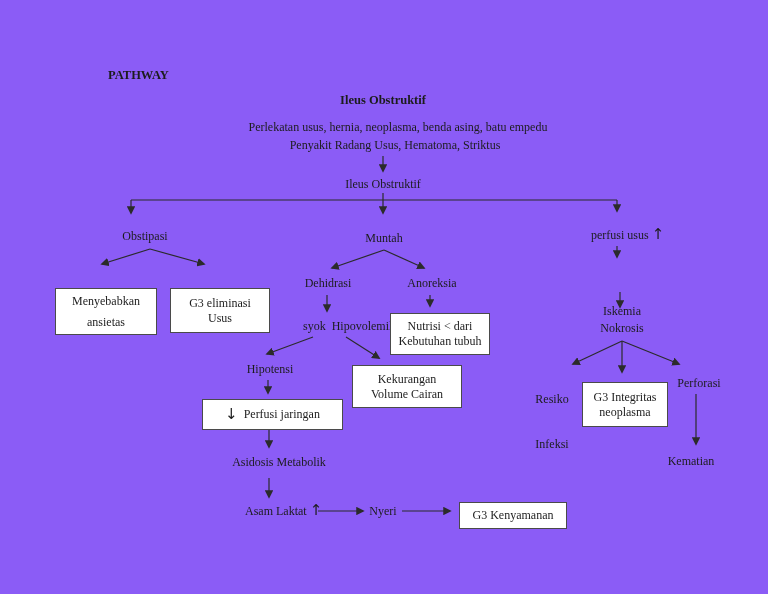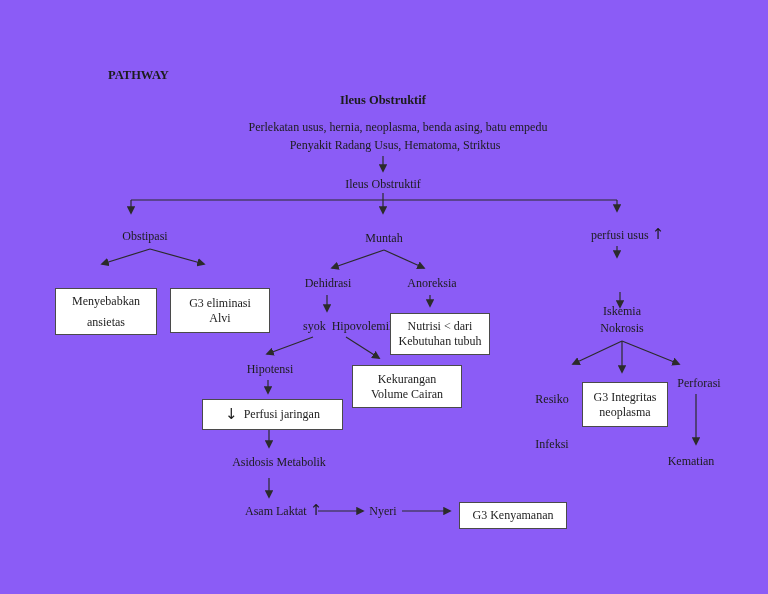--- a/index.html
+++ b/index.html
@@ -123,21 +123,21 @@
     <span class="arrow-glyph">↑</span>
   </div>
 
   <div class="box" style="left:55px;top:288px;width:102px;height:47px;gap:6px;">
     <span>Menyebabkan</span>
     <span>ansietas</span>
   </div>
 
   <div class="box" style="left:170px;top:288px;width:100px;height:45px;">
     <span>G3 eliminasi</span>
-    <span>Alvi</span>
+    <span>Usus</span>
   </div>
 
   <div class="label" style="left:328px;top:276px;">Dehidrasi</div>
 
   <div class="label" style="left:432px;top:276px;">Anoreksia</div>
 
   <div class="label" style="left:349px;top:319px;">syok  Hipovolemik</div>
 
   <div class="box" style="left:390px;top:313px;width:100px;height:42px;">
     <span>Nutrisi &lt; dari</span>

